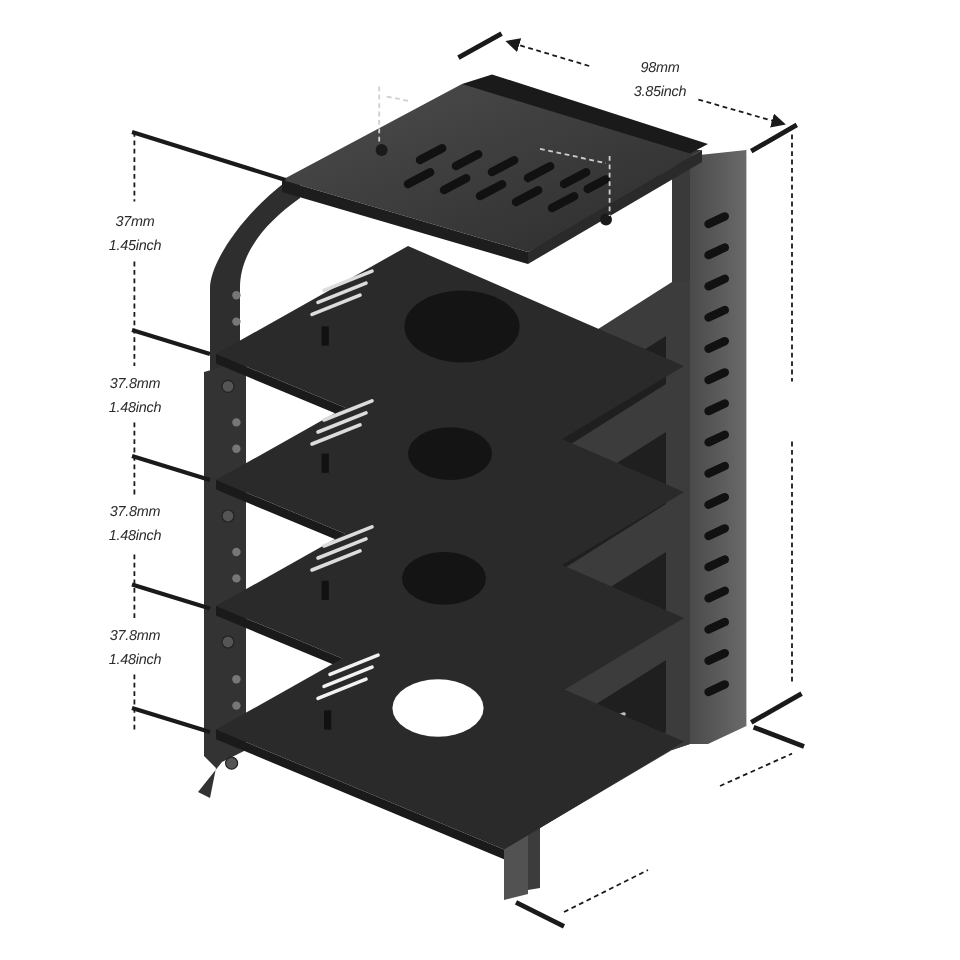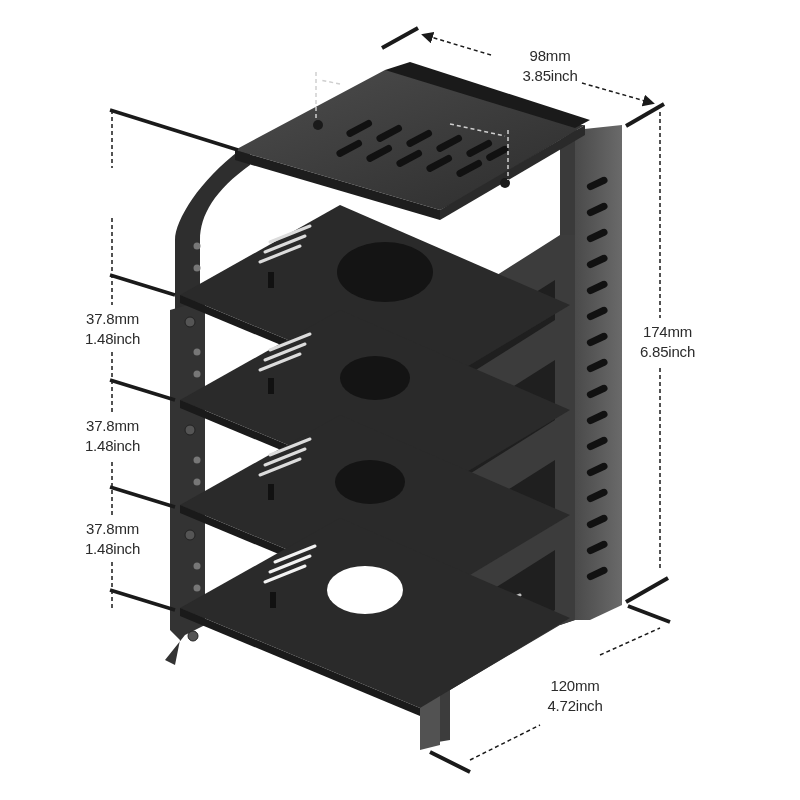--- a/index.html
+++ b/index.html
@@ -1,20 +1,20 @@
 <!DOCTYPE html>
 <html><head>
   <meta charset="utf-8">
   <style>
     html, body { margin: 0; padding: 0; background: #ffffff; }
     body { width: 800px; height: 800px; position: relative; overflow: hidden;
            font-family: "Liberation Sans", "DejaVu Sans", sans-serif; }
     #stage { position: absolute; left: 0; top: 0; width: 800px; height: 800px; }
     .dim-label {
-      position: absolute; color: #2b2b2b; font-size: 15px;
+      position: absolute; color: #2b2b2b; font-style: italic; font-size: 12px;
       line-height: 20px; text-align: center; white-space: nowrap; letter-spacing: -0.2px;
     }
     .dim-label span { display: block; }
     .dim-label.light { color: #e6e6e6; }
   </style>
 </head>
 <body>
 
 <div id="stage">
   <svg width="800" height="800" viewBox="0 0 800 800">
@@ -211,30 +211,26 @@
     </g>
   </svg>
 
   
   <div class="dim-label" style="left:495px; top:46px; width:110px;">
     <span>98mm</span>
     <span>3.85inch</span>
   </div>
 
 
-  <div class="dim-label" style="left:620px; top:322px; width:95px;">
-    <span>174mm</span>
-    <span>6.85inch</span>
-  </div>
-
-  <div class="dim-label" style="left:530px; top:676px; width:90px;">
-    <span>120mm</span>
-    <span>4.72inch</span>
-  </div>
-
+
+
+  <div class="dim-label" style="left:70px; top:174px; width:85px;">
+    <span>37mm</span>
+    <span>1.45inch</span>
+  </div>
 
   <div class="dim-label" style="left:70px; top:309px; width:85px;">
     <span>37.8mm</span>
     <span>1.48inch</span>
   </div>
 
   <div class="dim-label" style="left:70px; top:416px; width:85px;">
     <span>37.8mm</span>
     <span>1.48inch</span>
   </div>

